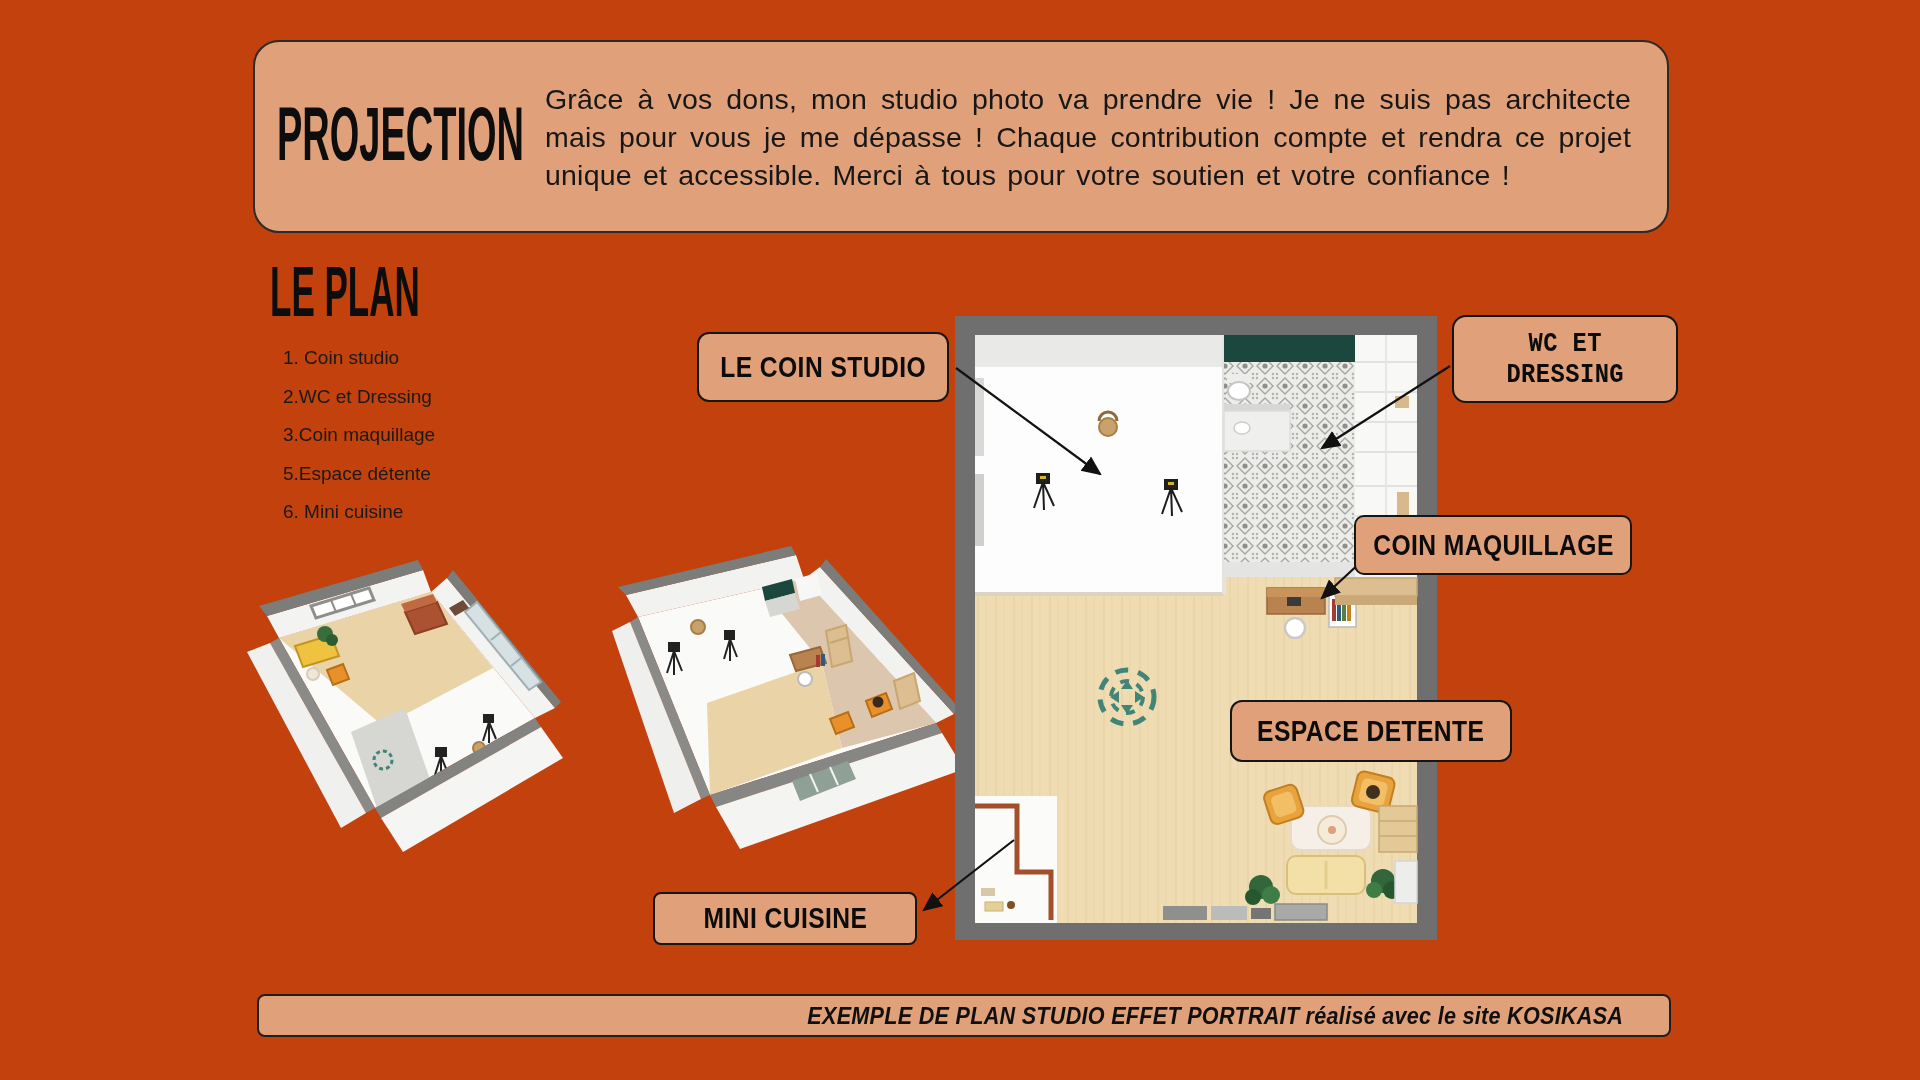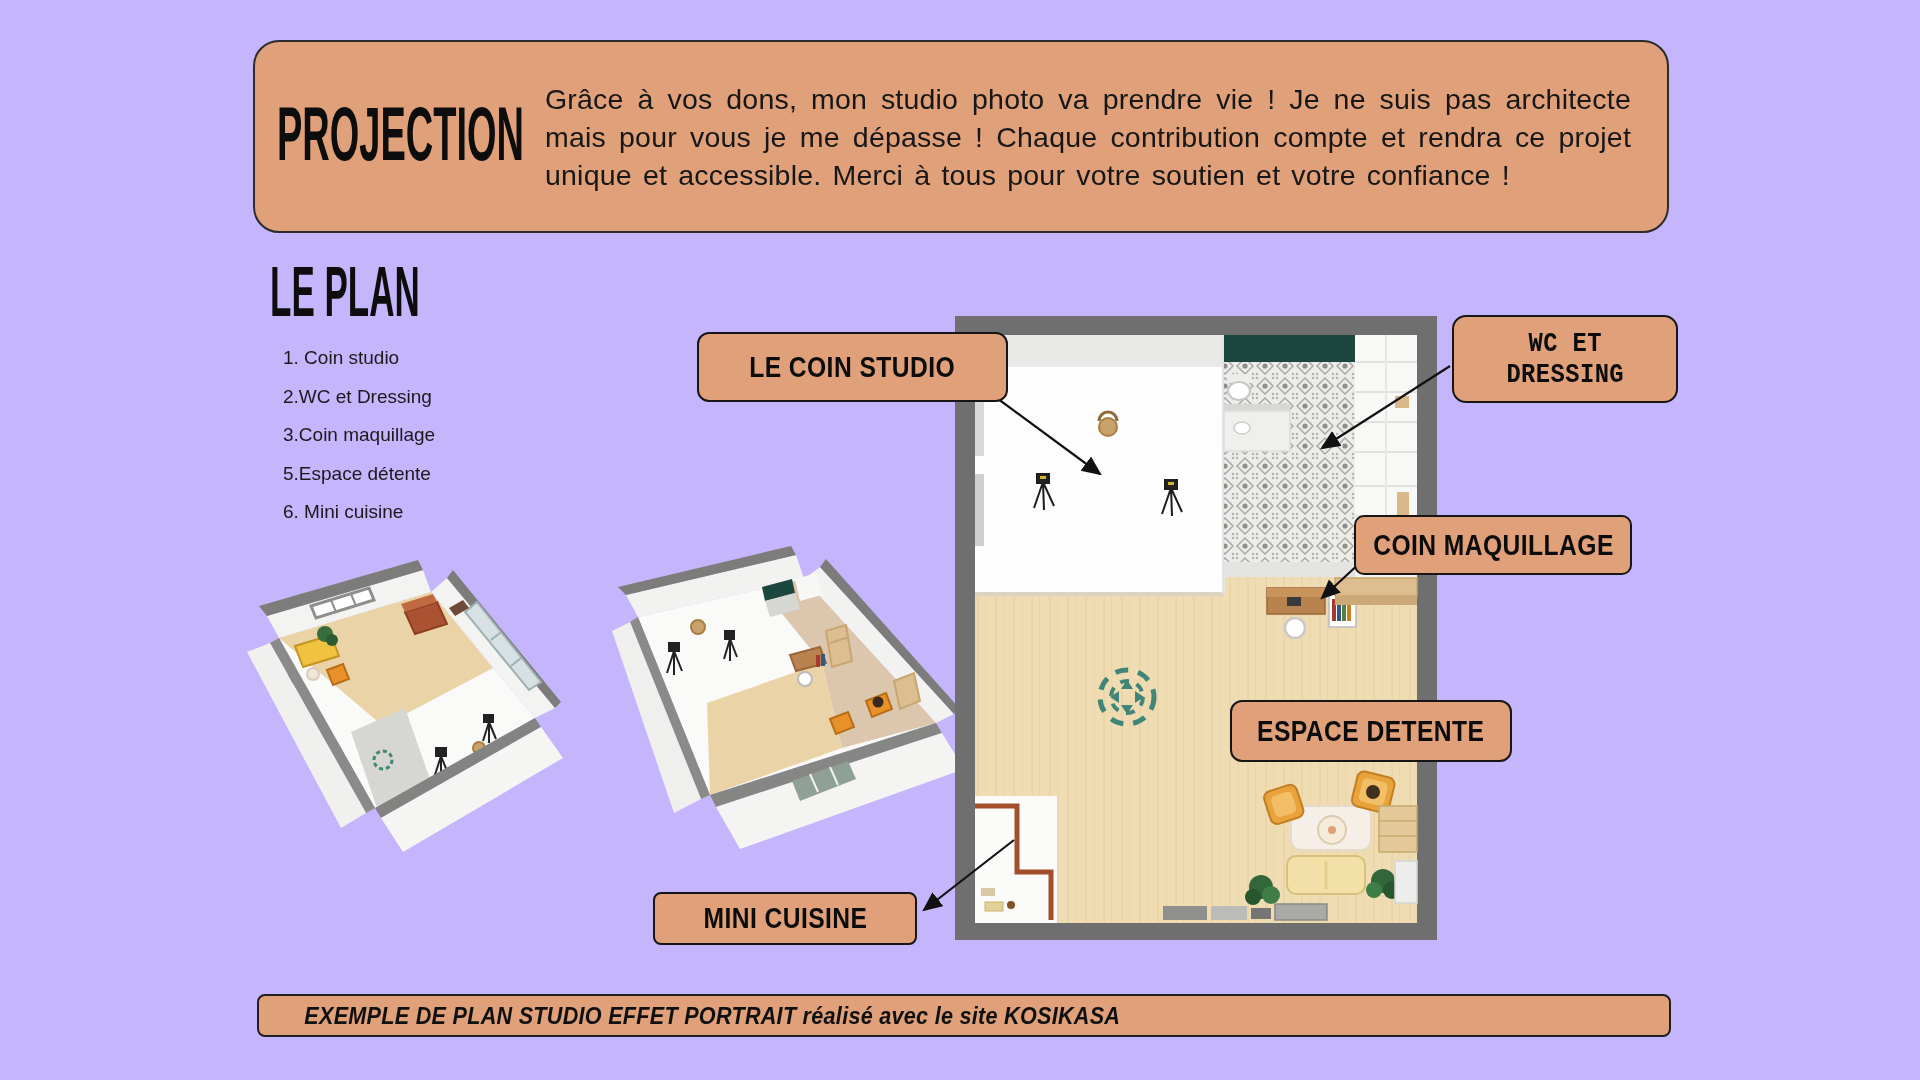--- a/index.html
+++ b/index.html
@@ -1,17 +1,17 @@
 <!DOCTYPE html>
 <html><head>
 <meta charset="utf-8">
 <style>
   html,body{margin:0;padding:0;}
   body{width:1920px;height:1080px;background:#ffffff;font-family:"Liberation Sans",sans-serif;overflow:hidden;}
-  .slide{position:relative;width:1920px;height:1080px;background:#c4b5fd;}
+  .slide{position:relative;width:1920px;height:1080px;background:#c2410c;}
 
   
   .header-box{position:absolute;left:253px;top:40px;width:1416px;height:193px;box-sizing:border-box;
     background:#E0A17A;border:2px solid #2b2b2b;border-radius:26px;display:flex;align-items:center;
     padding:0 36px 0 20px;}
   .title-col{width:252px;position:relative;height:100%;flex:0 0 auto;}
   .title-col .big-title{position:absolute;left:2px;top:50%;transform:translateY(-54%) scaleX(.5);
     transform-origin:0 50%;white-space:nowrap;font-size:76px;font-weight:700;color:#0d0d0d;letter-spacing:0px;}
   .header-body{flex:1;margin-left:18px;font-size:28.5px;line-height:38px;color:#171717;
     text-align:justify;letter-spacing:.2px;word-spacing:3px;}
@@ -20,30 +20,30 @@
   .leplan-title{position:absolute;left:270px;top:252px;font-size:70px;font-weight:700;color:#0d0d0d;
     transform:scaleX(.5);transform-origin:0 0;white-space:nowrap;}
   .plan-list{position:absolute;left:283px;top:339px;font-size:19px;line-height:38.5px;color:#1a1a1a;}
   .plan-list div{white-space:pre;}
 
   
   .callout{position:absolute;background:#E0A17A;border:2px solid #161616;box-sizing:border-box;
     display:flex;flex-direction:column;align-items:center;justify-content:center;z-index:30;}
   .callout span{display:inline-block;font-weight:700;color:#0c0c0c;font-size:29px;white-space:nowrap;
     transform:scaleX(.85);letter-spacing:.5px;}
-  .co-studio{left:697px;top:332px;width:311px;height:70px;border-radius:12px;}
+  .co-studio{left:697px;top:332px;width:252px;height:70px;border-radius:12px;}
   .co-wc{left:1452px;top:315px;width:226px;height:88px;border-radius:14px;font-family:Liberation Mono, monospace;}
   .co-wc span{font-size:28px;line-height:31px;}
   .co-maq{left:1354px;top:515px;width:278px;height:60px;border-radius:10px;}
   .co-det{left:1230px;top:700px;width:282px;height:62px;border-radius:12px;}
   .co-mini{left:653px;top:892px;width:264px;height:53px;border-radius:8px;}
 
   
   .footer-bar{position:absolute;left:257px;top:994px;width:1414px;height:43px;box-sizing:border-box;
-    background:#E0A17A;border:2px solid #1f1f1f;border-radius:8px;display:flex;align-items:center;justify-content:flex-start;}
+    background:#E0A17A;border:2px solid #1f1f1f;border-radius:8px;display:flex;align-items:center;justify-content:flex-end;}
   .footer-bar span{display:inline-block;font-size:24px;font-style:italic;font-weight:700;color:#101010;
     transform:scaleX(.9);white-space:nowrap;letter-spacing:.3px;}
 
   .plan-svg{position:absolute;z-index:10;}
   .arrow-layer{position:absolute;left:0;top:0;width:1920px;height:1080px;z-index:20;pointer-events:none;}
 </style>
 </head>
 <body>
 
 <div class="slide">

